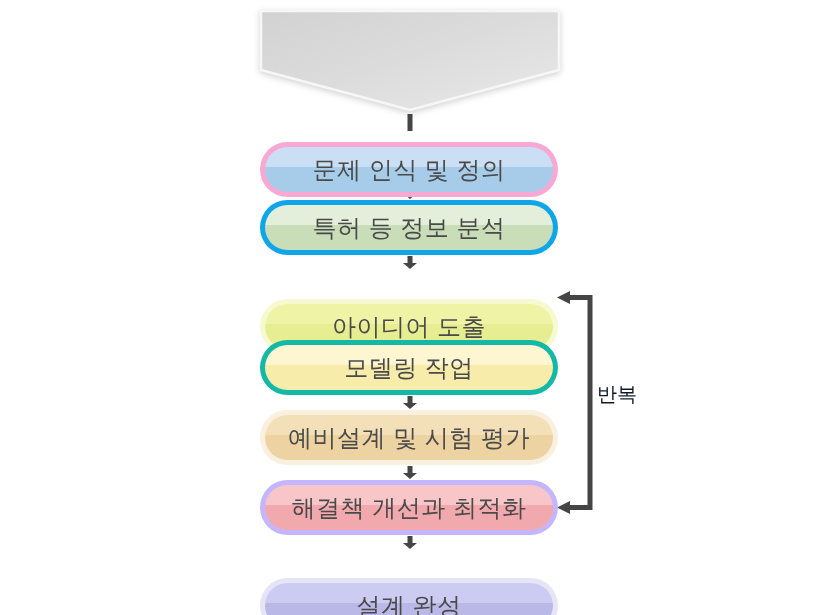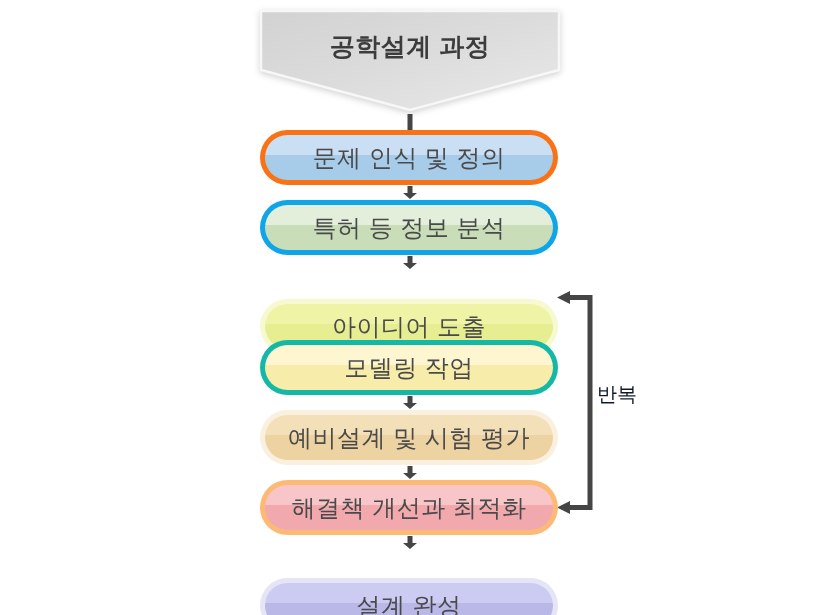--- a/index.html
+++ b/index.html
@@ -99,44 +99,43 @@
         <polygon points="403,543 417,543 410,549" fill="#454545"></polygon>
       </g>
 
     <g>
       <polyline points="568,297.5 590,297.5 590,507.5 568,507.5" fill="none" stroke="#454545" stroke-width="5"></polyline>
       <polygon points="557,297.5 570,291 570,304" fill="#454545"></polygon>
       <polygon points="557,507.5 570,501 570,514" fill="#454545"></polygon>
     </g>
   </svg>
 
-  <div class="banner-title">공학설계 과정</div>
 
   <div id="pills-layer">
-      <div class="pill" style="top: 130px; background: #f97316;">
+      <div class="pill" style="top: 142px; background: #f9a8d4;">
     <div class="pill-inner" style="background: linear-gradient(rgb(202, 223, 243) 0%, rgb(202, 223, 243) 44%, rgb(166, 204, 233) 44%, rgb(166, 204, 233) 100%);"></div>
     <div class="pill-label">문제 인식 및 정의</div>
   </div>
       <div class="pill" style="top: 200px; background: #0ea5e9;">
     <div class="pill-inner" style="background: linear-gradient(rgb(227, 239, 218) 0%, rgb(227, 239, 218) 44%, rgb(200, 221, 184) 44%, rgb(200, 221, 184) 100%);"></div>
     <div class="pill-label">특허 등 정보 분석</div>
   </div>
       <div class="pill" style="top: 270px; background: rgb(247, 249, 209); margin-top: 29px;">
     <div class="pill-inner" style="background: linear-gradient(rgb(239, 243, 166) 0%, rgb(239, 243, 166) 44%, rgb(231, 238, 145) 44%, rgb(231, 238, 145) 100%);"></div>
     <div class="pill-label">아이디어 도출</div>
   </div>
       <div class="pill" style="top: 340px; background: #14b8a6;">
     <div class="pill-inner" style="background: linear-gradient(rgb(253, 246, 208) 0%, rgb(253, 246, 208) 44%, rgb(248, 236, 170) 44%, rgb(248, 236, 170) 100%);"></div>
     <div class="pill-label">모델링 작업</div>
   </div>
       <div class="pill" style="top: 410px; background: rgb(250, 240, 223);">
     <div class="pill-inner" style="background: linear-gradient(rgb(244, 224, 184) 0%, rgb(244, 224, 184) 44%, rgb(237, 210, 162) 44%, rgb(237, 210, 162) 100%);"></div>
     <div class="pill-label">예비설계 및 시험 평가</div>
   </div>
-      <div class="pill" style="top: 480px; background: #fdba74;">
+      <div class="pill" style="top: 480px; background: #c4b5fd;">
     <div class="pill-inner" style="background: linear-gradient(rgb(248, 197, 200) 0%, rgb(248, 197, 200) 44%, rgb(242, 169, 174) 44%, rgb(242, 169, 174) 100%);"></div>
     <div class="pill-label">해결책 개선과 최적화</div>
   </div>
       <div class="pill" style="top: 550px; background: rgb(230, 229, 248); margin-top: 28px;">
     <div class="pill-inner" style="background: linear-gradient(rgb(204, 203, 242) 0%, rgb(204, 203, 242) 44%, rgb(185, 184, 230) 44%, rgb(185, 184, 230) 100%);"></div>
     <div class="pill-label">설계 완성</div>
   </div>
     </div>
 
   <div class="loop-label">반복</div>

